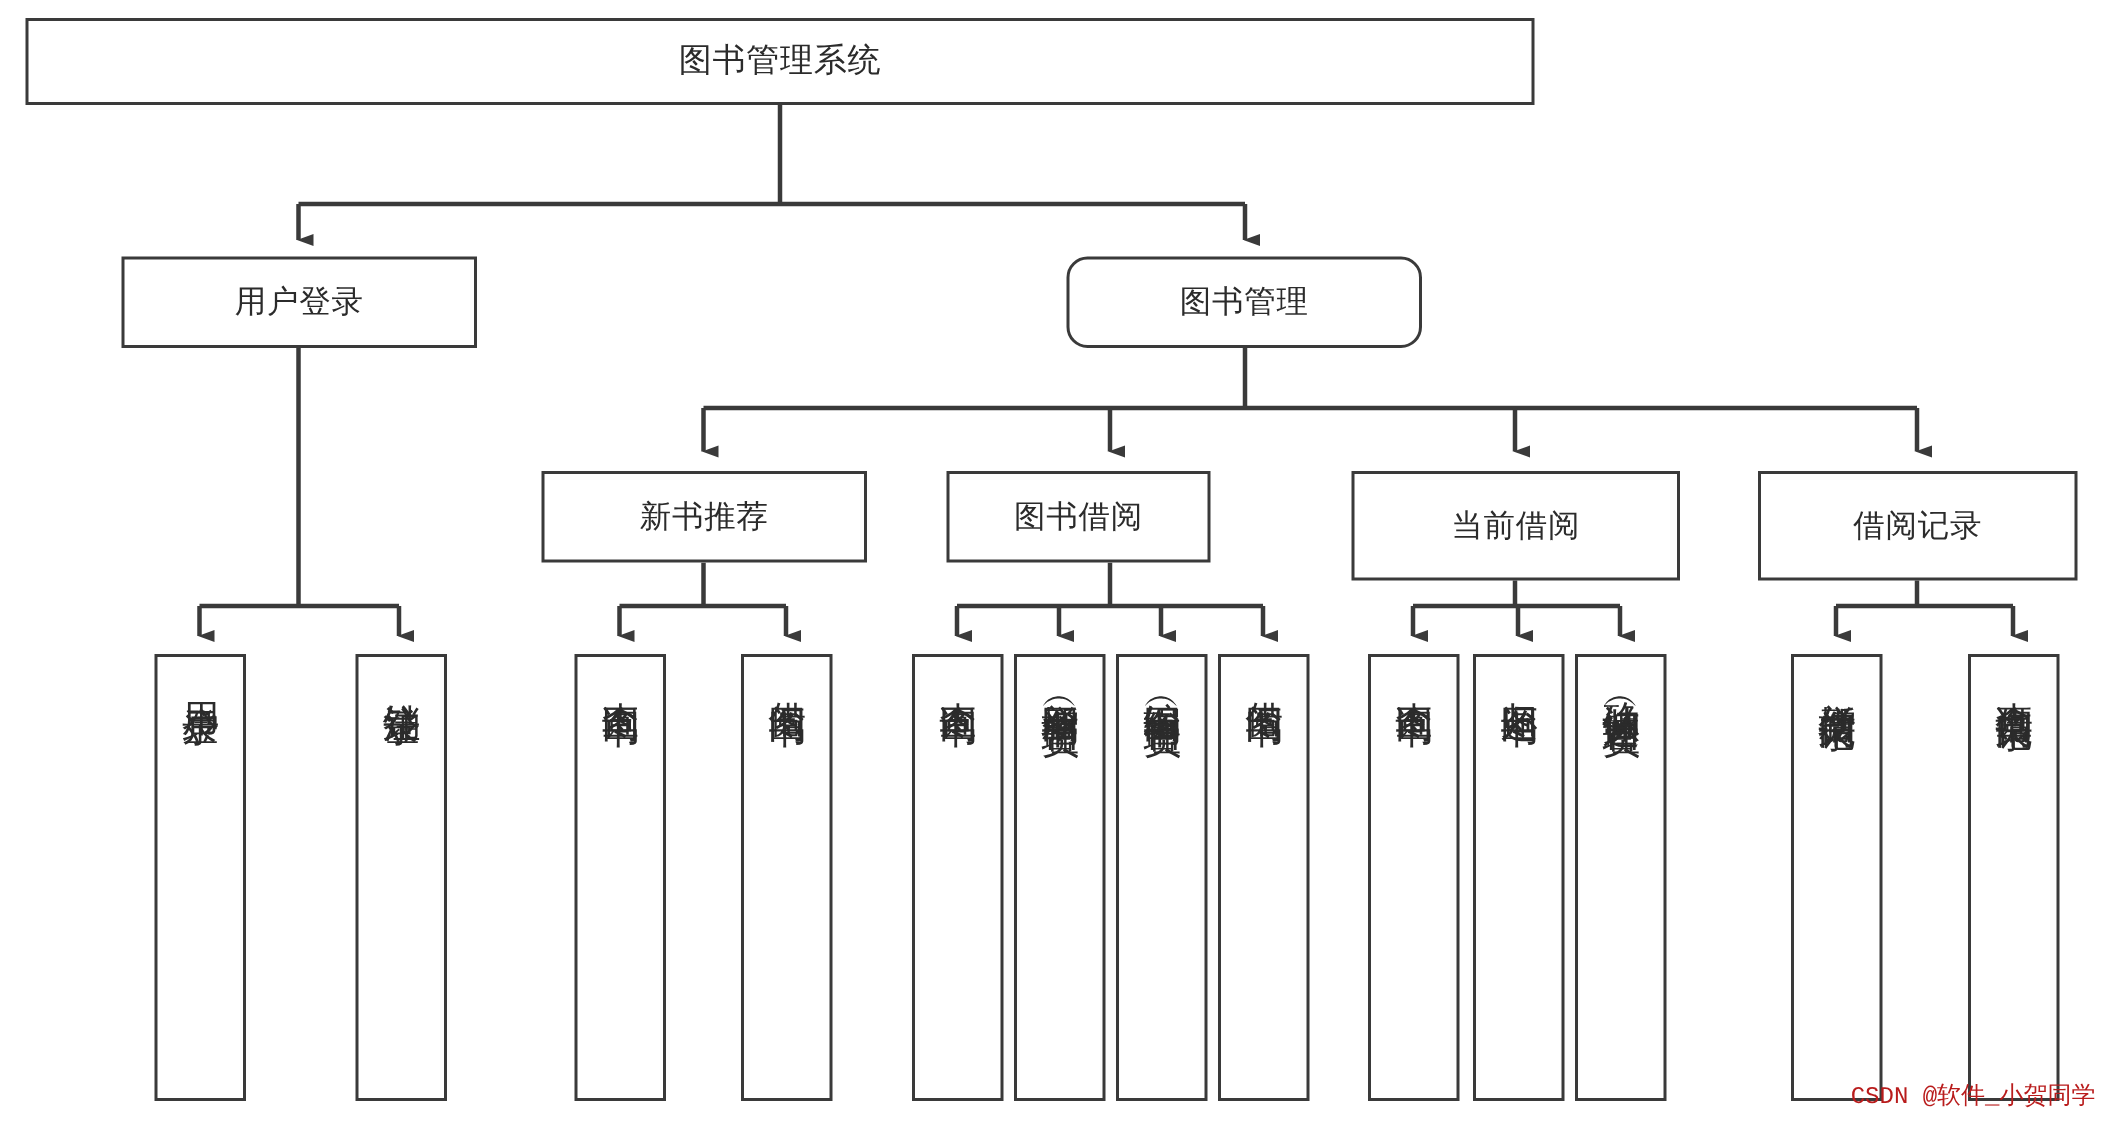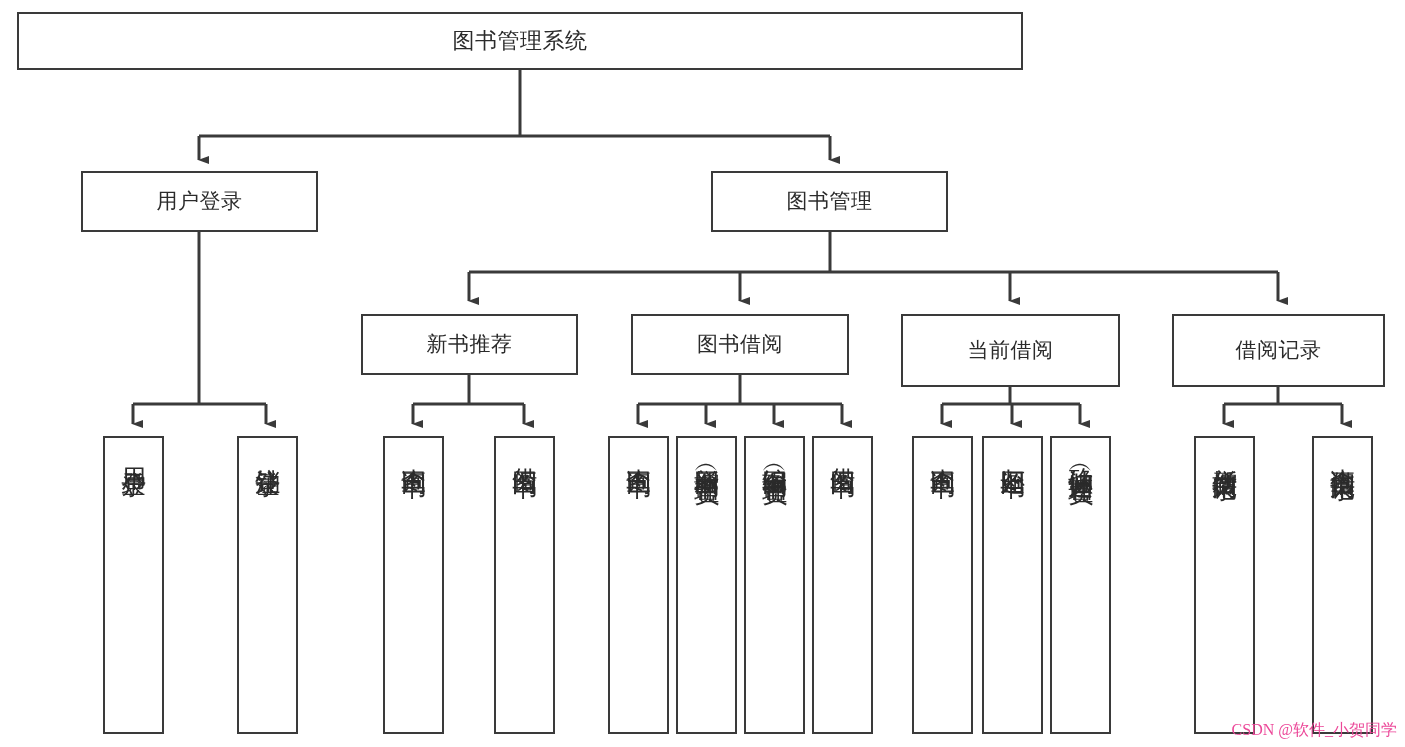--- a/index.html
+++ b/index.html
@@ -62,24 +62,24 @@
     line-height: 1.02;
     letter-spacing: 2px;
     white-space: nowrap;
     margin: 0 auto;
   }
   #watermark {
     position: absolute;
     right: 8px;
     bottom: 6px;
     font-size: 16px;
-    color: #ec4899;
+    color: #b91c1c;
     z-index: 5;
     white-space: nowrap;
-    font-family: Liberation Serif, serif;
+    font-family: Liberation Mono, monospace;
   }
 </style>
 </head>
 <body>
 
 <div id="canvas">
 
   <svg id="edges" viewBox="0 0 1405 747" xmlns="http://www.w3.org/2000/svg">
     <defs>
       <marker id="arrow" markerWidth="9" markerHeight="11" refX="4.5" refY="10" orient="auto" markerUnits="userSpaceOnUse">
@@ -131,28 +131,28 @@
     </g>
   </svg>
 
   <div class="node h root" style="left:17px; top:12px; width:1006px; height:58px;">
     <span class="label">图书管理系统</span>
   </div>
 
   <div class="node h" style="left:81px; top:171px; width:237px; height:61px;">
     <span class="label">用户登录</span>
   </div>
-  <div class="node h" style="left:711px; top:171px; width:237px; height:61px;">
+  <div class="node h" style="left:711px; top:171px; width:237px; height:61px;border-radius:14px;">
     <span class="label">图书管理</span>
   </div>
 
   <div class="node h" style="left:361px; top:314px; width:217px; height:61px;">
     <span class="label">新书推荐</span>
   </div>
-  <div class="node h" style="left:631px; top:314px; width:218px; height:61px;">
+  <div class="node h" style="left:631px; top:314px; width:176px; height:61px;">
     <span class="label">图书借阅</span>
   </div>
   <div class="node h" style="left:901px; top:314px; width:219px; height:73px;">
     <span class="label">当前借阅</span>
   </div>
   <div class="node h" style="left:1172px; top:314px; width:213px; height:73px;">
     <span class="label">借阅记录</span>
   </div>
 
   <div class="node v" style="left:103px; top:436px; width:61px; height:298px;">

